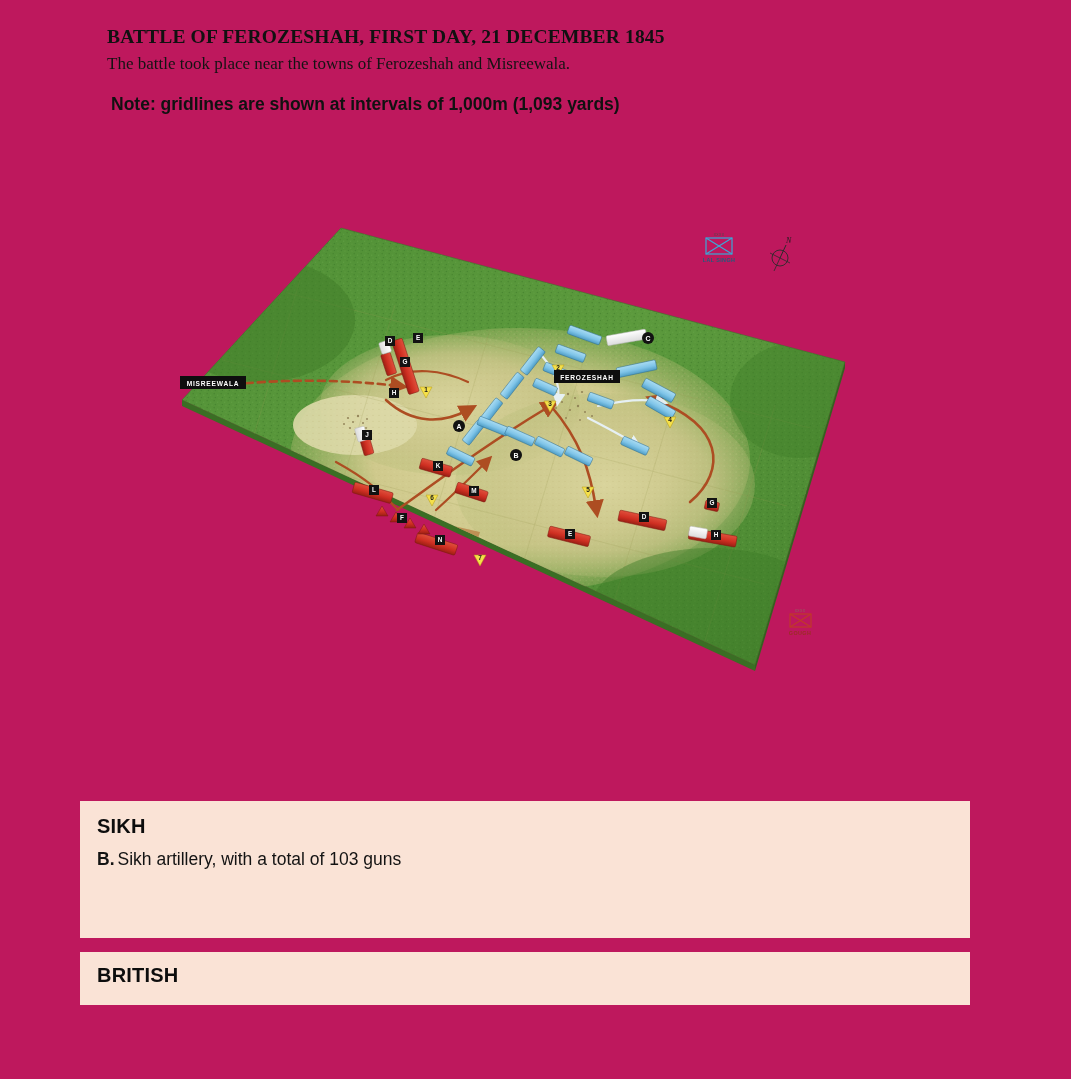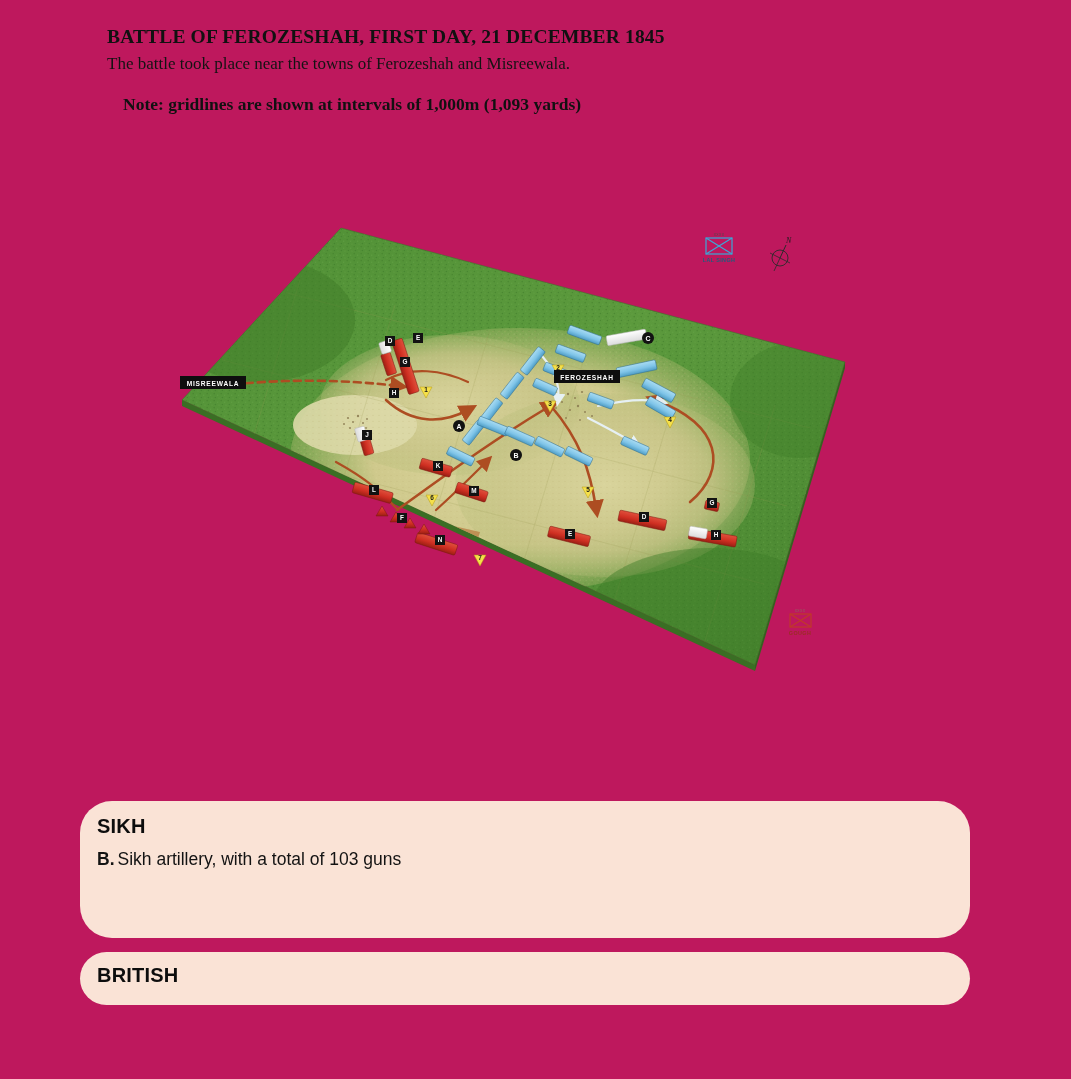--- a/index.html
+++ b/index.html
@@ -35,43 +35,42 @@
     white-space: nowrap;
   }
   .map-subtitle {
     font-family: Liberation Serif, serif;
     font-size: 17px;
     color: #131313;
     margin: 0 0 20px 0;
     white-space: nowrap;
   }
   .map-note {
-    font-family: Liberation Serif, serif;
+    font-family: Liberation Sans, sans-serif;
     font-weight: bold;
     font-size: 17.5px;
     color: #111111;
-    margin: 16px;
+    margin: 4px;
     white-space: nowrap;
   }
 
   
   .map-figure {
     position: absolute;
     left: 150px;
     top: 210px;
     width: 760px;
     height: 480px;
   }
   .map-svg { display: block; width: 760px; height: 480px; }
 
   
   .legend-panel {
     position: absolute;
     background: #fae3d6;
-    border-radius: 32px;
   }
   #legend-sikh {
     left: 80px; top: 801px;
     width: 890px; height: 137px;
     padding: 14px 0 0 17px;
   }
   #legend-british {
     left: 80px; top: 952px;
     width: 890px; height: 53px;
     padding: 12px 0 0 17px;

